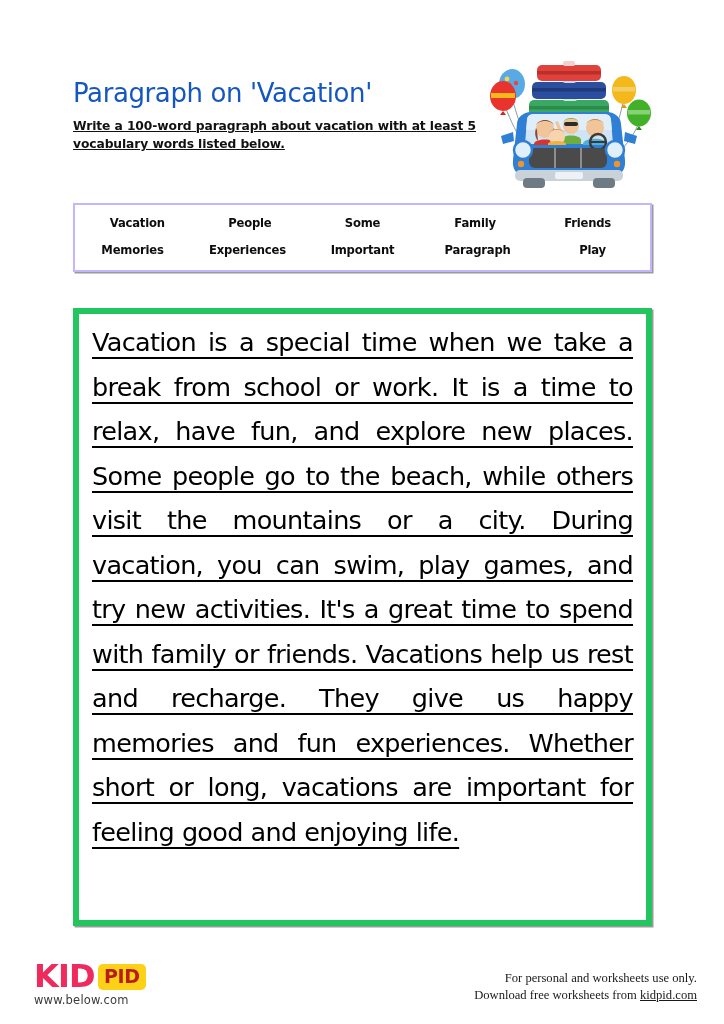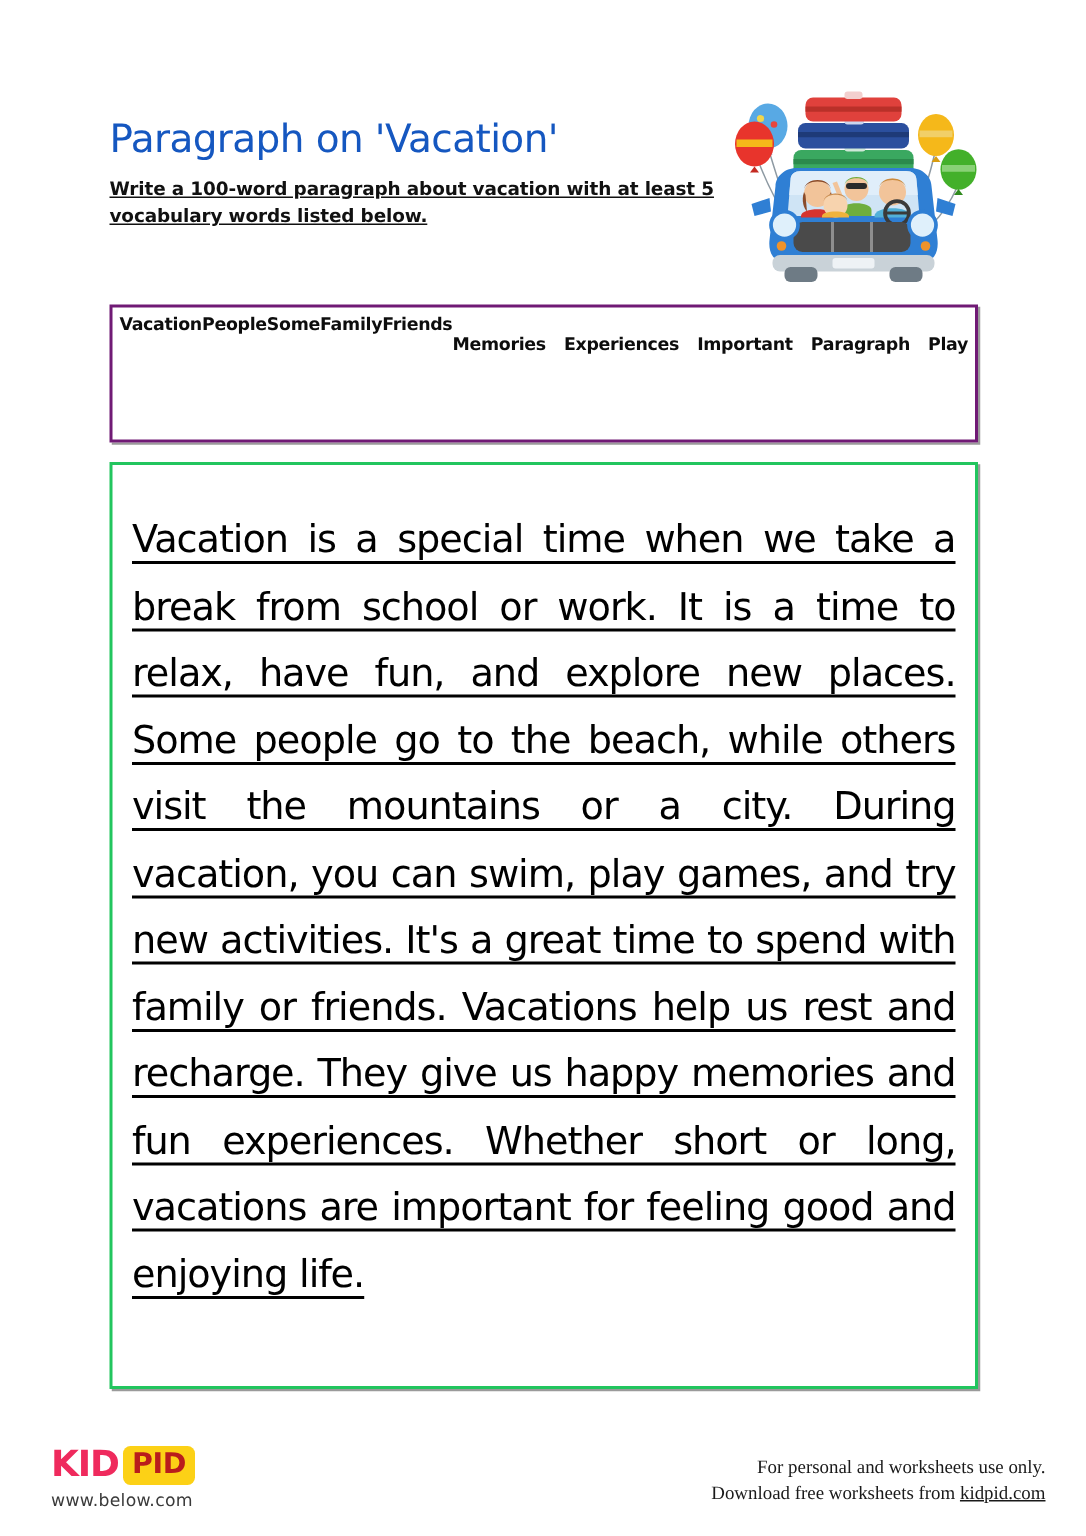--- a/index.html
+++ b/index.html
@@ -59,25 +59,26 @@
     height: 152px;
   }
   .illustration svg { display: block; width: 172px; height: 152px; }
 
   
   .vocab-box {
     position: absolute;
     left: 73px;
     top: 203px;
     width: 579px;
-    height: 92px;
-    border: 2px solid #701a75;
+    height: 69px;
+    border: 2px solid #c4b5fd;
     background: #ffffff;
     box-shadow: 1.5px 1.5px 0 0 #9a9a9a;
     display: flex;
+    flex-direction: column;
     justify-content: center;
     padding: 4px 6px 6px 6px;
   }
   .vocab-row {
     display: flex;
     width: 100%;
   }
   .vocab-row + .vocab-row { margin-top: 13px; gap: 12px; }
   .vocab-cell {
     flex: 1 1 0;
@@ -89,24 +90,24 @@
     letter-spacing: -0.2px;
   }
 
   
   .para-box {
     position: absolute;
     left: 73px;
     top: 308px;
     width: 579px;
     height: 618px;
-    border: 2px solid #22c55e;
+    border: 6px solid #22c55e;
     background: #ffffff;
     box-shadow: 1.5px 1.5px 0 0 #9a9a9a;
-    padding: 28px 13px 0 13px;
+    padding: 6px 13px 0 13px;
     overflow: hidden;
   }
 
   .para-text {
     font-family: "DejaVu Sans", sans-serif;
     font-weight: 400;
     font-size: 25.5px;
     line-height: 44.5px;
     color: #000000;
     text-align: justify;
@@ -136,21 +137,21 @@
     top: 5px;
     width: 210px;
   }
   .logo-mark {
     display: flex;
     align-items: center;
     height: 27px;
   }
   .logo-kid {
     font-family: "DejaVu Sans", sans-serif;
-    font-size: 24px;
+    font-size: 32px;
     font-weight: bold;
     color: #ef2a5d;
     letter-spacing: -0.8px;
     line-height: 25px;
   }
   .logo-pid {
     margin-left: 3px;
     background: #fcd116;
     color: #b91c1c;
     font-family: "DejaVu Sans", sans-serif;

